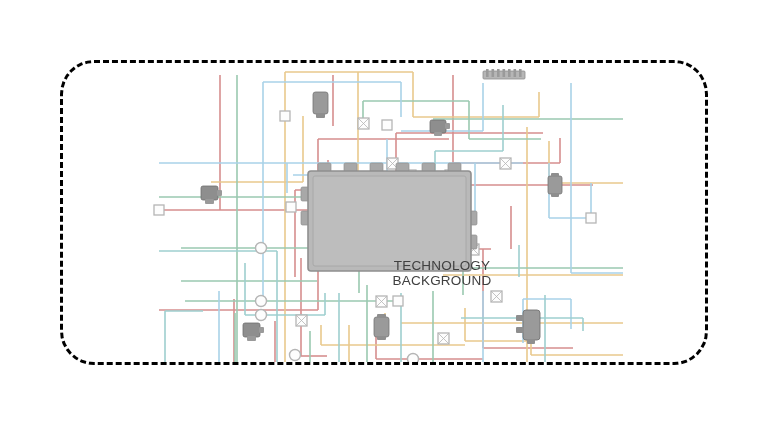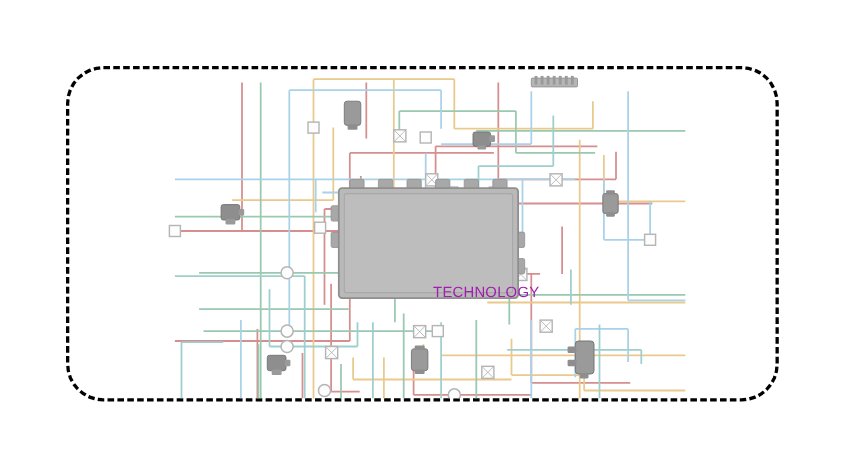--- a/index.html
+++ b/index.html
@@ -40,21 +40,21 @@
   #chip-label {
     position: absolute;
     left: 309px;
     top: 195px;
     width: 140px;
     text-align: center;
     font-family: "Liberation Sans", sans-serif;
     font-size: 13.5px;
     line-height: 15px;
     letter-spacing: 0.2px;
-    color: #a21caf;
+    color: #404040;
     pointer-events: none;
   }
   #chip-label .line { display: block; }
   #brand {
     position: absolute;
     left: 0;
     top: 375px;
     width: 768px;
     text-align: center;
     font-family: "Liberation Sans", sans-serif;
@@ -344,18 +344,19 @@
           <rect x="404" y="172" width="10" height="14" rx="1.5"></rect>
         </g>
 
         <rect x="245" y="108" width="163" height="100" rx="3" fill="#b9b9b9" stroke="#8f8f8f" stroke-width="1.6"></rect>
         <rect x="250" y="113" width="153" height="90" rx="2" fill="#bdbdbd" stroke="#a8a8a8" stroke-width="1"></rect>
       </g>
     </svg>
 
     <div id="chip-label">
       <span class="line">TECHNOLOGY</span>
+      <span class="line">BACKGROUND</span>
     </div>
 
   </div>
 
 
 </div>
 
 </body></html>

